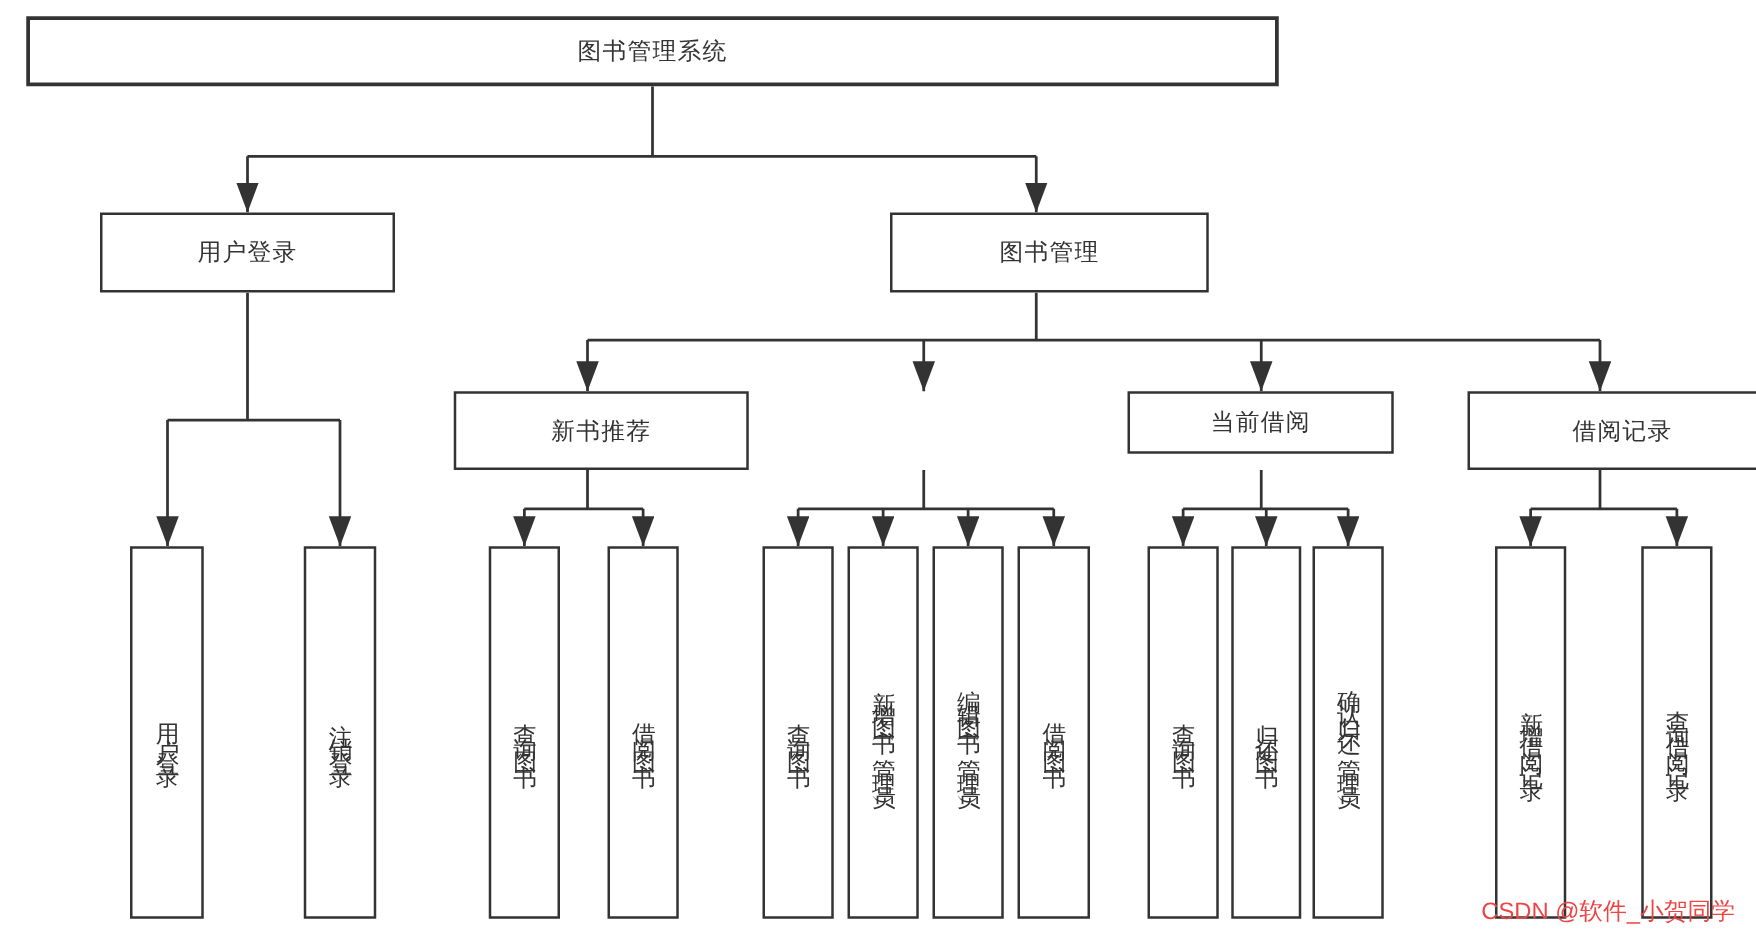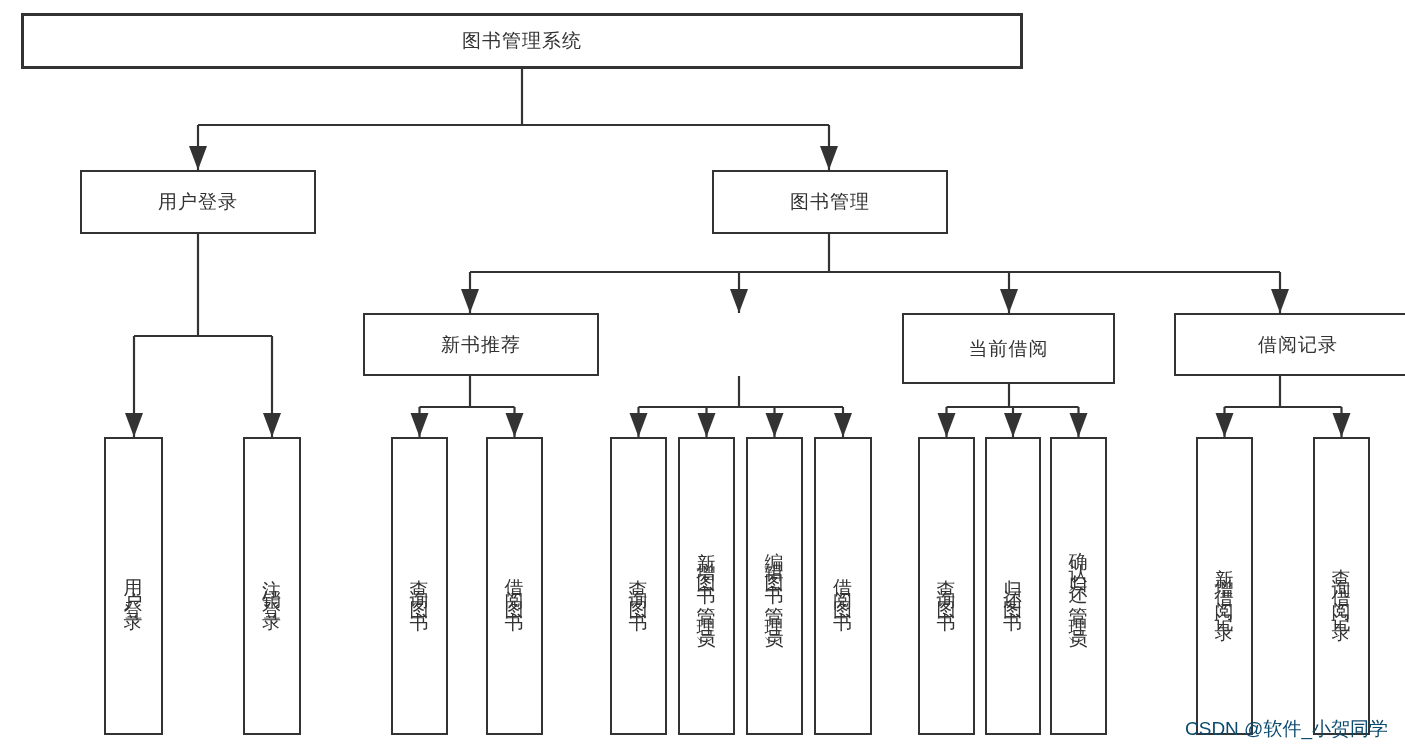--- a/index.html
+++ b/index.html
@@ -27,21 +27,21 @@
     writing-mode:vertical-rl;
     text-orientation:mixed;
     font-size:19px;
     line-height:1;
     letter-spacing:11px;
   }
   .watermark{
     position:absolute;
     left:1185px;top:716px;
     font-size:19px;
-    color:#0c4a6e;
+    color:#ef4444;
     white-space:nowrap;
     z-index:5;
   }
 </style>
 </head>
 <body>
 
 <div id="stage">
 
   <svg id="wires" viewBox="0 0 1405 747" xmlns="http://www.w3.org/2000/svg">
@@ -78,24 +78,24 @@
       <path d="M1013 407 V437"></path>
       <path d="M1078.5 407 V437"></path>
       <path d="M1224.5 407 V437"></path>
       <path d="M1341.5 407 V437"></path>
     </g>
   </svg>
 
   <div class="node h" style="left:21px;top:13px;width:1002px;height:56px;border-width:3px">图书管理系统</div>
 
   <div class="node h" style="left:80px;top:170px;width:236px;height:64px">用户登录</div>
-  <div class="node h" style="left:712px;top:170px;width:236px;height:64px">图书管理</div>
+  <div class="node h" style="left:712px;top:170px;width:255px;height:64px">图书管理</div>
 
   <div class="node h" style="left:363px;top:313px;width:236px;height:63px">新书推荐</div>
-  <div class="node h" style="left:902px;top:313px;width:213px;height:71px">当前借阅</div>
+  <div class="node h" style="left:902px;top:313px;width:213px;height:50px">当前借阅</div>
   <div class="node h" style="left:1174px;top:313px;width:248px;height:63px">借阅记录</div>
 
   <div class="node v" style="left:104px;top:437px;width:59px;height:298px">用户登录</div>
   <div class="node v" style="left:243px;top:437px;width:58px;height:298px">注销登录</div>
 
   <div class="node v" style="left:391px;top:437px;width:57px;height:298px">查询图书</div>
   <div class="node v" style="left:486px;top:437px;width:57px;height:298px">借阅图书</div>
 
   <div class="node v" style="left:610px;top:437px;width:57px;height:298px">查询图书</div>
   <div class="node v" style="left:678px;top:437px;width:57px;height:298px">新增图书（管理员）</div>

